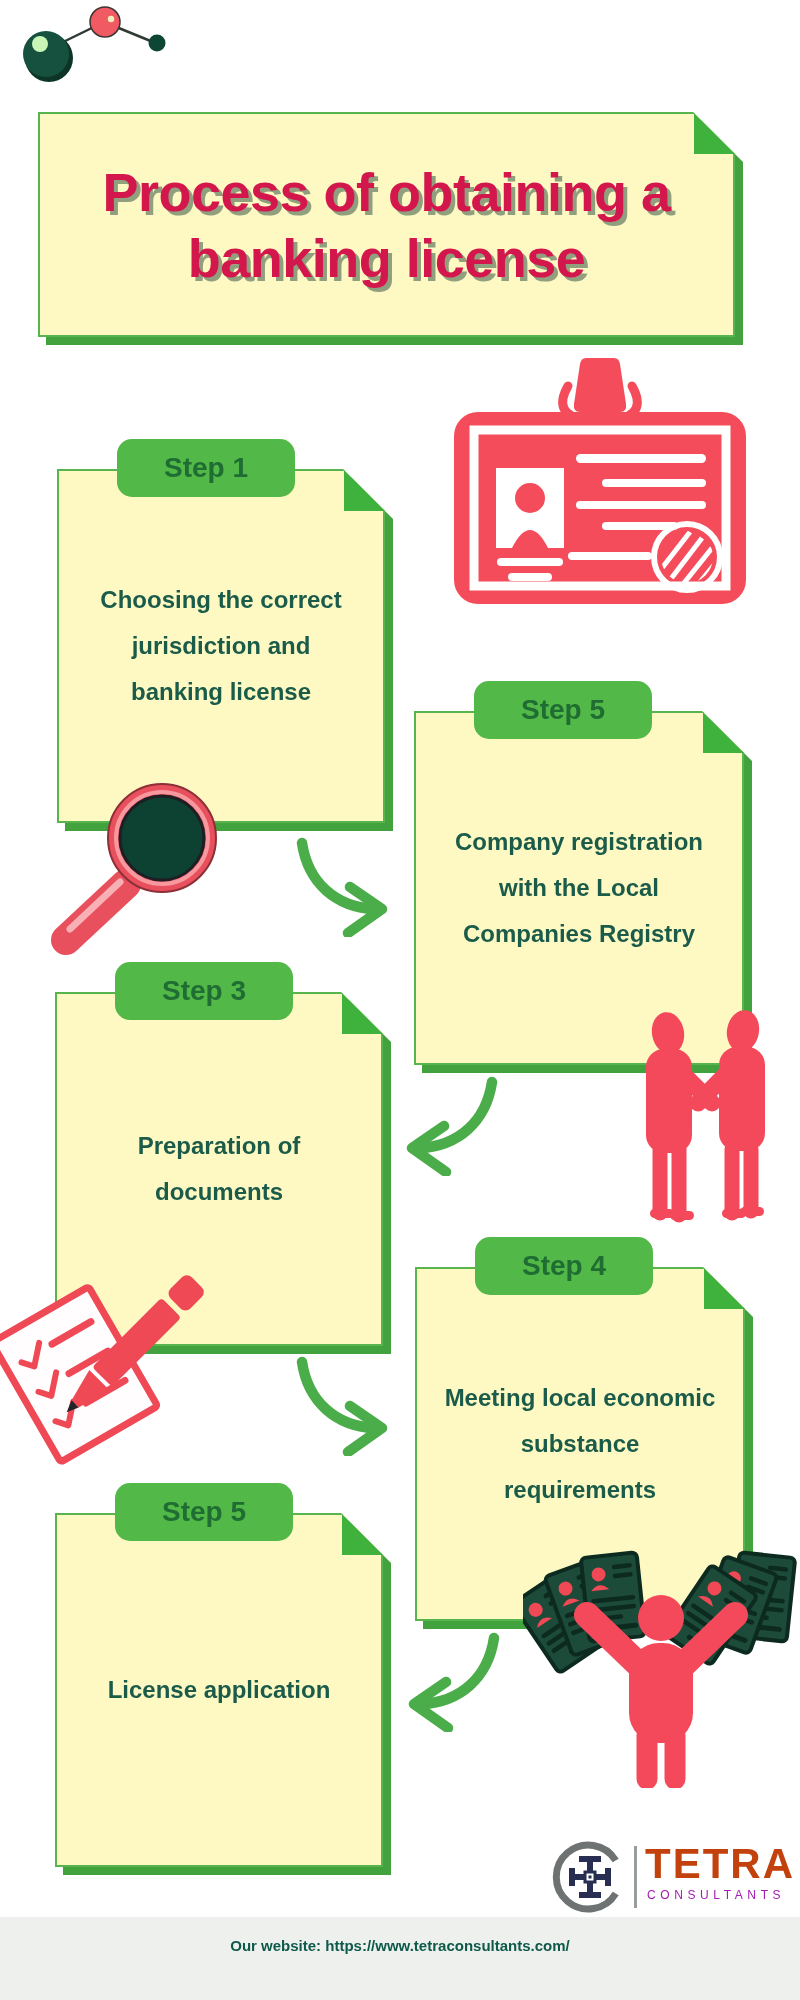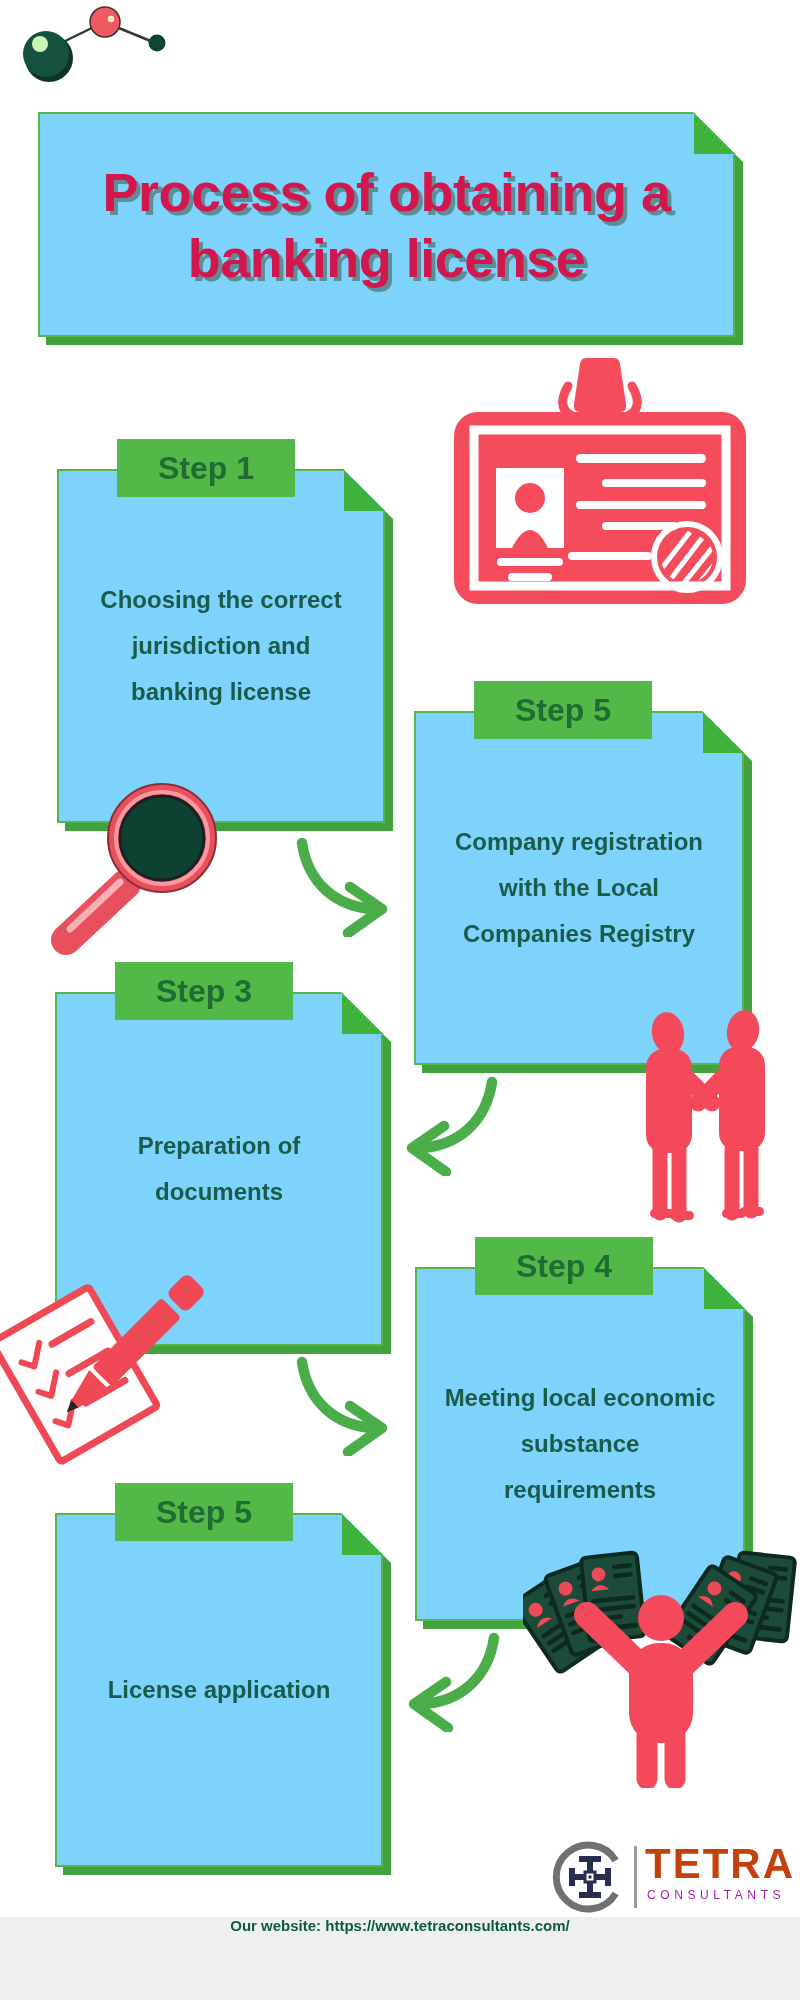--- a/index.html
+++ b/index.html
@@ -4,33 +4,33 @@
 <style>
   html,body{margin:0;padding:0;background:#ffffff;}
   .canvas{position:relative;width:800px;height:2000px;background:#ffffff;overflow:hidden;
           font-family:"Liberation Sans","DejaVu Sans",sans-serif;}
   svg{display:block;}
 
   
   .note{position:absolute;}
   .backing{position:absolute;left:8px;top:8px;width:100%;height:100%;background:#42a33e;
            clip-path:polygon(0 0, calc(100% - 42px) 0, 100% 42px, 100% 100%, 0 100%);}
-  .card{position:absolute;left:0;top:0;width:100%;height:100%;background:#7dd3fc;
+  .card{position:absolute;left:0;top:0;width:100%;height:100%;background:#fef9c3;
         border:2.5px solid #58b44d;box-sizing:border-box;
         clip-path:polygon(0 0, calc(100% - 42px) 0, 100% 42px, 100% 100%, 0 100%);
         display:flex;align-items:center;justify-content:center;}
   .fold{position:absolute;top:-2.5px;right:-2.5px;width:42px;height:42px;
         background:linear-gradient(to top right,#3fb23e 49.5%,rgba(0,0,0,0) 50%);}
 
   .titletext{width:660px;text-align:center;font-weight:bold;font-size:54px;line-height:66px;
              letter-spacing:-0.5px;color:#d3164c;text-shadow:4px 4px 0 rgba(70,99,80,0.6);}
 
   .steplabel{position:absolute;top:-30px;left:60px;width:178px;height:58px;background:#52b848;
-             color:#1f6d33;font-size:32px;font-weight:bold;display:flex;align-items:center;
-             justify-content:center;z-index:3;}
+             color:#1f6d33;font-size:28px;font-weight:bold;display:flex;align-items:center;
+             justify-content:center;z-index:3;border-radius:15px;}
   .cardtext{width:272px;text-align:center;font-weight:bold;font-size:24px;line-height:46px;
             color:#1a5b4a;}
   .cardtext.wide{width:292px;}
 
   .s1{left:57px;top:469px;width:328px;height:354px;}
   .s2{left:414px;top:711px;width:330px;height:354px;}
   .s3{left:55px;top:992px;width:328px;height:354px;}
   .s4{left:415px;top:1267px;width:330px;height:354px;}
   .s5{left:55px;top:1513px;width:328px;height:354px;}
   .titlecard{left:38px;top:112px;width:697px;height:225px;}
@@ -41,21 +41,21 @@
 
   .logo{position:absolute;left:548px;top:1838px;width:246px;height:76px;z-index:6;}
   .logo-emblem{position:absolute;left:0;top:0;}
   .logo-divider{position:absolute;left:86px;top:8px;width:3px;height:62px;background:#9a9d9e;}
   .logo-brand{position:absolute;left:97px;top:2px;font-size:42px;font-weight:bold;
               letter-spacing:2px;color:#c2410c;}
   .logo-sub{position:absolute;left:99px;top:50px;font-size:12px;letter-spacing:4.6px;color:#a21caf;}
 
   .footer{position:absolute;left:0;top:1917px;width:800px;height:83px;background:#edf0ec;z-index:2;}
   .footer p{margin:0;text-align:center;font-weight:bold;font-size:15px;color:#0d594a;}
-  .footer .l1{}
+  .footer .l1{padding-top:20px;}
   .footer .l2{padding-top:9px;}
 </style>
 </head>
 <body>
 
 <div class="canvas">
 
   <svg class="ill" style="left:5px;top:0px;" width="175" height="90" viewBox="0 0 175 90">
     <line x1="52" y1="45" x2="95" y2="24" stroke="#2f3a33" stroke-width="2.5"></line>
     <line x1="104" y1="24" x2="148" y2="42" stroke="#2f3a33" stroke-width="2.5"></line>

